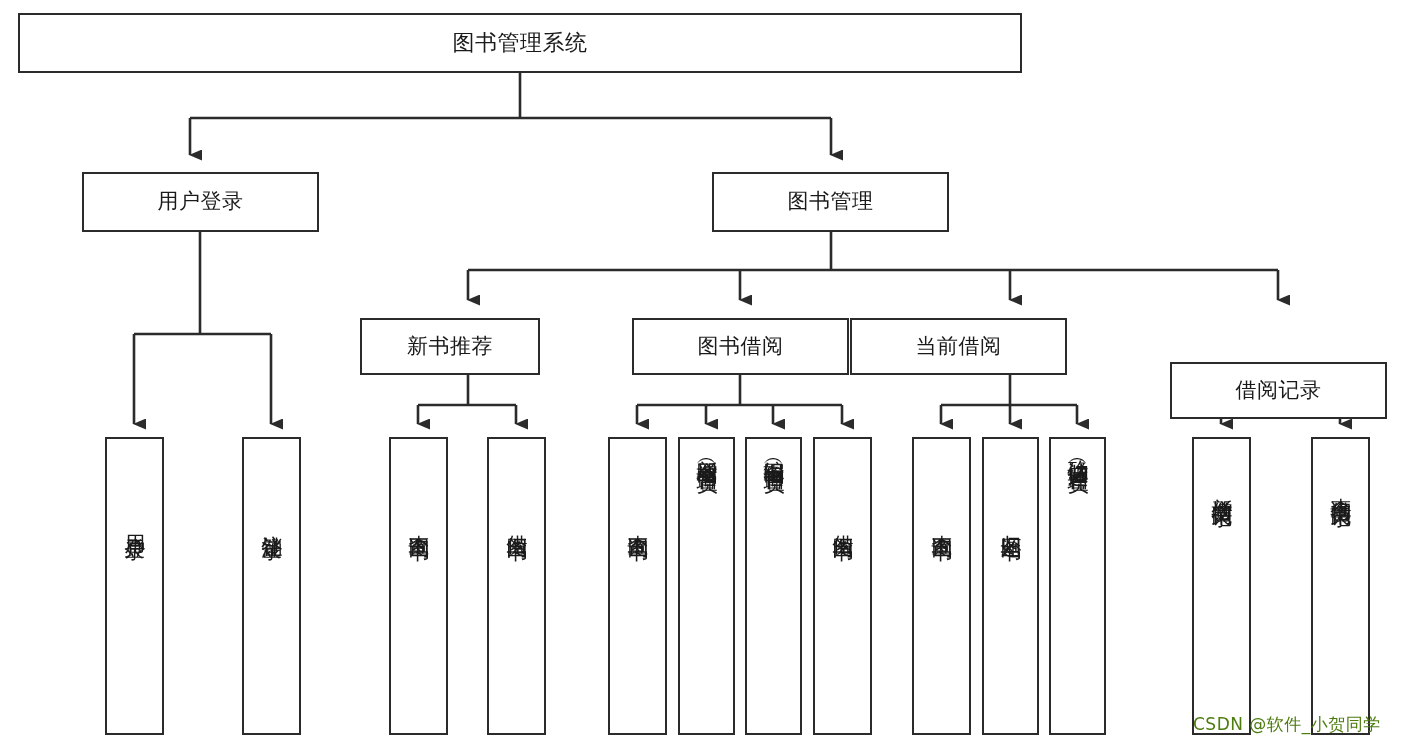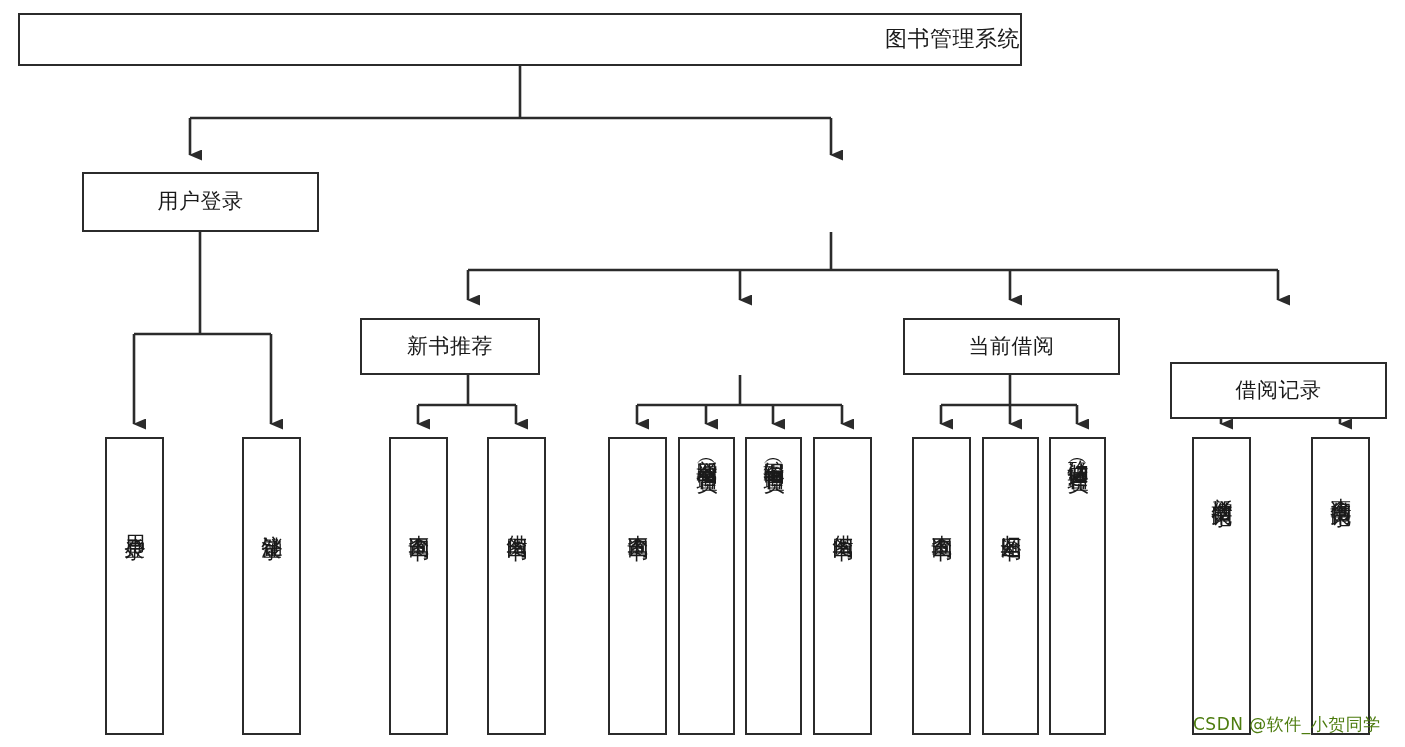--- a/index.html
+++ b/index.html
@@ -122,32 +122,38 @@
       <path d="M1010,405 L1010,424" marker-end="url(#arrow)"></path>
       <path d="M1077,405 L1077,424" marker-end="url(#arrow)"></path>
 
       <path d="M1278,375 L1278,405"></path>
       <path d="M1221,405 L1340,405"></path>
       <path d="M1221,405 L1221,424" marker-end="url(#arrow)"></path>
       <path d="M1340,405 L1340,424" marker-end="url(#arrow)"></path>
     </g>
   </svg>
 
-  <div class="node horiz root" style="left:18px; top:13px; width:1004px; height:53px;justify-content:flex-end;">
+  <div class="node horiz root" style="left:18px; top:13px; width:1004px; height:60px;">
     <span class="label">图书管理系统</span>
   </div>
 
   <div class="node horiz" style="left:82px; top:172px; width:237px; height:60px;">
     <span class="label">用户登录</span>
   </div>
+  <div class="node horiz" style="left:712px; top:172px; width:237px; height:60px;">
+    <span class="label">图书管理</span>
+  </div>
 
   <div class="node horiz" style="left:360px; top:318px; width:180px; height:57px;">
     <span class="label">新书推荐</span>
   </div>
-  <div class="node horiz" style="left:903px; top:318px; width:217px; height:57px;text-align:right;">
+  <div class="node horiz" style="left:632px; top:318px; width:217px; height:57px;">
+    <span class="label">图书借阅</span>
+  </div>
+  <div class="node horiz" style="left:850px; top:318px; width:217px; height:57px;text-align:right;">
     <span class="label">当前借阅</span>
   </div>
   <div class="node horiz" style="left:1170px; top:318px; width:217px; height:57px;margin-top:44px;">
     <span class="label">借阅记录</span>
   </div>
 
   <div class="node vert" style="left:105px; top:437px; width:59px; height:298px; padding-top:79px;">
     <span class="label">用户登录</span>
   </div>
   <div class="node vert" style="left:242px; top:437px; width:59px; height:298px; padding-top:79px;">

